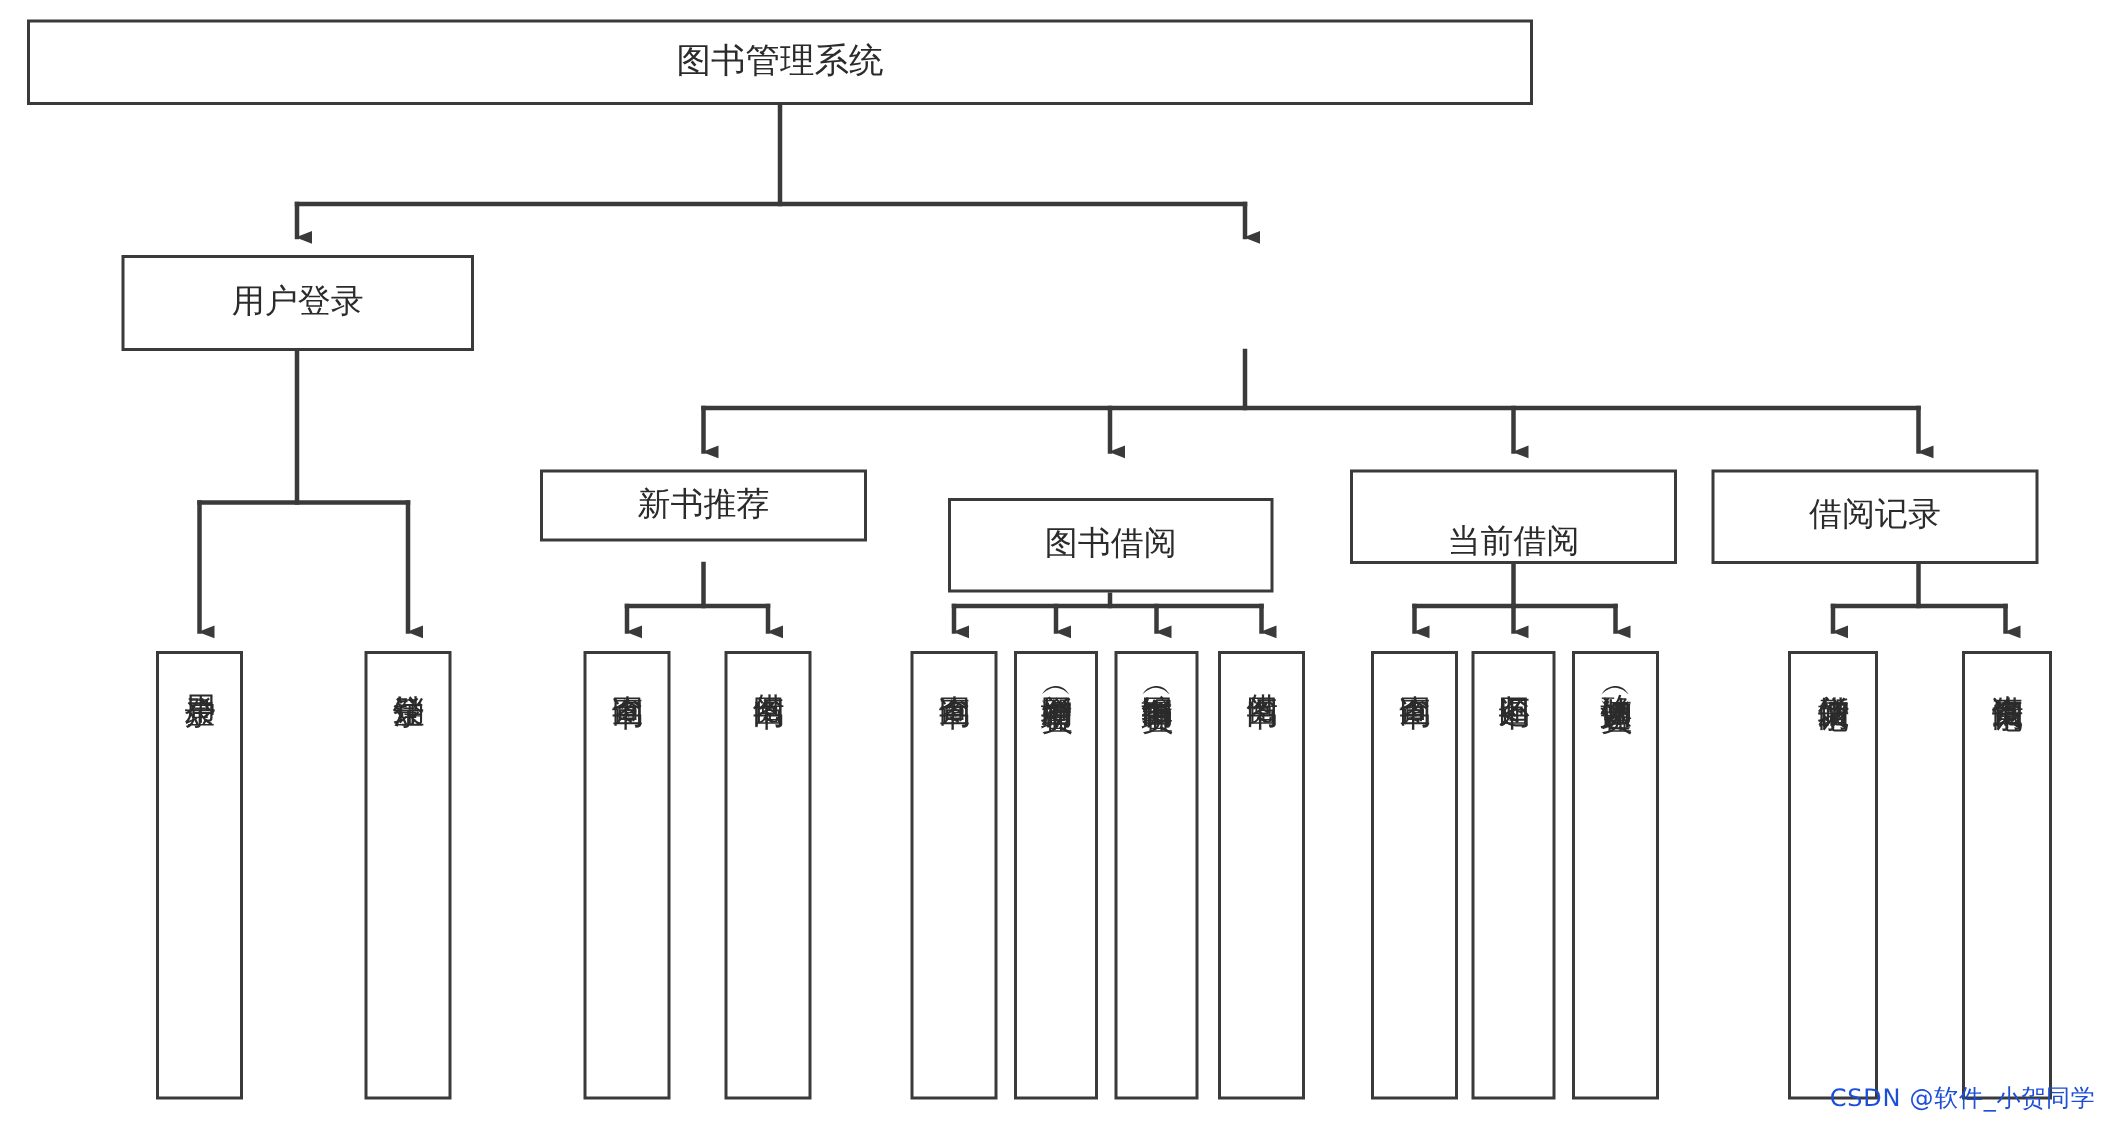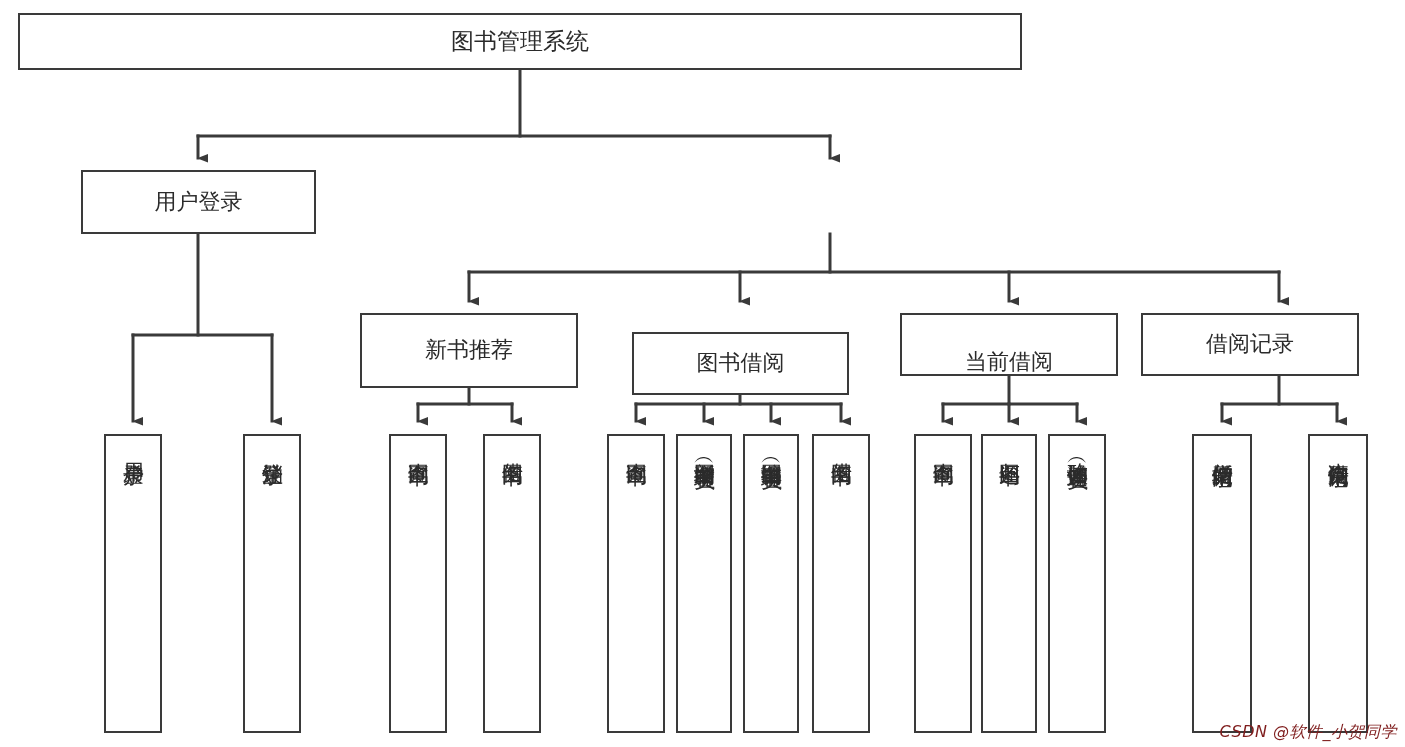--- a/index.html
+++ b/index.html
@@ -14,22 +14,22 @@
   .node.root .lbl{font-size:23px;}
   .node.v{align-items:flex-start;justify-content:center;padding-top:10px;}
   .node.v .lbl{
      writing-mode:vertical-rl;
      text-orientation:upright;
      font-size:21px;
      line-height:1.28;
      letter-spacing:1px;
      white-space:nowrap;
   }
-  .wm{position:absolute;right:8px;bottom:4px;font-size:16px;color:#7f1d1d;
-      letter-spacing:.5px;white-space:nowrap;font-style:italic;}
+  .wm{position:absolute;right:8px;bottom:4px;font-size:16px;color:#1d4ed8;
+      letter-spacing:.5px;white-space:nowrap;}
 </style>
 </head>
 <body>
 
 <div id="stage">
 
   <svg id="wires" viewBox="0 0 1405 747" xmlns="http://www.w3.org/2000/svg">
     <defs>
       <marker id="ah" markerWidth="10" markerHeight="11" refX="4.5" refY="10" orient="auto" markerUnits="userSpaceOnUse">
         <path d="M0.5,0 L9,0 L4.75,11 Z" fill="#3a3a3a"></path>
@@ -80,21 +80,21 @@
   </svg>
 
   <div class="node h root" style="left:18px;top:13px;width:1004px;height:57px;">
     <span class="lbl">图书管理系统</span>
   </div>
 
   <div class="node h" style="left:81px;top:170px;width:235px;height:64px;">
     <span class="lbl">用户登录</span>
   </div>
 
-  <div class="node h" style="left:360px;top:313px;width:218px;height:75px;">
+  <div class="node h" style="left:360px;top:313px;width:218px;height:48px;">
     <span class="lbl">新书推荐</span>
   </div>
   <div class="node h" style="left:632px;top:332px;width:217px;height:63px;">
     <span class="lbl">图书借阅</span>
   </div>
   <div class="node h" style="left:900px;top:313px;width:218px;height:63px;align-items:flex-end;">
     <span class="lbl">当前借阅</span>
   </div>
   <div class="node h" style="left:1141px;top:313px;width:218px;height:63px;">
     <span class="lbl">借阅记录</span>

